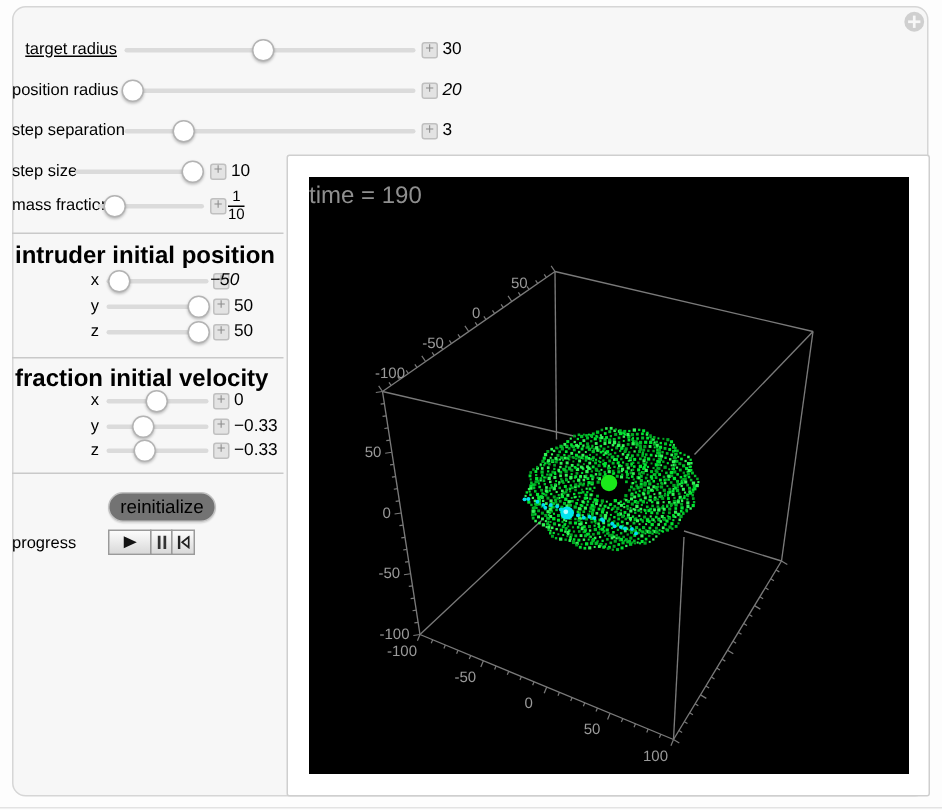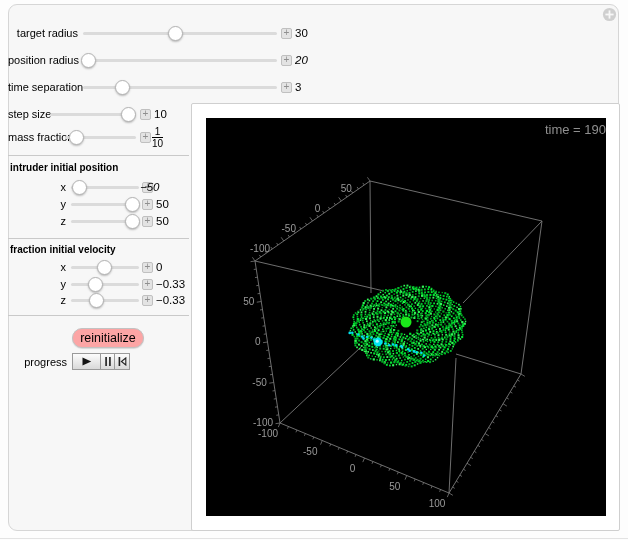--- a/index.html
+++ b/index.html
@@ -3,72 +3,72 @@
 <meta charset="utf-8">
 <style>
   html,body{margin:0;padding:0;background:#fff;}
   .stage{position:relative;width:628px;height:540px;background:#fdfdfd;overflow:hidden;
          font-family:"Liberation Sans",sans-serif;color:#000;}
   .panel{position:absolute;left:8px;top:4px;width:611px;height:527px;background:#f7f7f7;
          border:1px solid #d6d6d6;border-radius:9px;box-sizing:border-box;}
   .expand{position:absolute;left:602px;top:7px;width:15px;height:15px;cursor:pointer;}
   
   .ctrl-label{position:absolute;font-size:11px;text-align:right;white-space:nowrap;}
-  .ctrl-header{position:absolute;font-size:10px;font-weight:bold;white-space:nowrap;}
+  .ctrl-header{position:absolute;font-size:16px;font-weight:bold;white-space:nowrap;}
   .ctrl-track{position:absolute;height:3px;background:#dbdbdb;border-radius:2px;}
   .ctrl-thumb{position:absolute;width:15px;height:15px;border-radius:50%;background:#fff;
               border:1px solid #b3b3b3;box-sizing:border-box;box-shadow:0 1px 2px rgba(0,0,0,.25);}
   .ctrl-plus{position:absolute;width:11px;height:11px;background:#e3e3e3;border:1px solid #c0c0c0;
              border-radius:2px;box-sizing:border-box;color:#8f8f8f;font-size:10px;line-height:8px;
              text-align:center;cursor:pointer;}
   .ctrl-value{position:absolute;font-size:11.5px;white-space:nowrap;}
   .frac{display:inline-block;text-align:center;font-size:10px;line-height:11px;}
   .frac .num{display:block;border-bottom:1px solid #000;padding:0 2px;}
   .divider{position:absolute;height:1px;background:#c9c9c9;}
   .reinit{position:absolute;left:72px;top:328px;width:72px;height:20px;border-radius:10px;
-          border:1px solid #c2c2c2;background:#fca5a5;font-family:"Liberation Sans",sans-serif;
+          border:1px solid #c2c2c2;background:#737373;font-family:"Liberation Sans",sans-serif;
           font-size:12.5px;color:#000;padding:0;box-shadow:0 1px 1px rgba(0,0,0,.12);cursor:pointer;}
-  .progress-label{position:absolute;left:8px;top:356px;width:59px;font-size:11px;text-align:right;}
+  .progress-label{position:absolute;left:8px;top:356px;width:59px;font-size:11px;}
   .progress-group{position:absolute;left:72px;top:353px;height:17px;display:flex;}
   .pbtn{border:1px solid #9a9a9a;background:linear-gradient(#fcfcfc,#d9d9d9);margin-left:-1px;
         padding:0;display:flex;align-items:center;justify-content:center;cursor:pointer;height:17px;box-sizing:border-box;}
   .pbtn:first-child{margin-left:0;}
   .plot-frame{position:absolute;left:191px;top:103px;width:429px;height:428px;background:#fff;
               border:1px solid #cfcfcf;box-sizing:border-box;border-radius:2px;}
   .plot-black{position:absolute;left:206px;top:118px;width:400px;height:398px;background:#000;}
-  .plot-title{position:absolute;left:0;top:4px;width:100%;text-align:right;font-size:13px;color:#8f8f8f;}
+  .plot-title{position:absolute;left:0;top:4px;width:100%;text-align:left;font-size:16px;color:#8f8f8f;}
   .plot-svg{position:absolute;left:0;top:0;}
   .bottom-line{position:absolute;left:0;top:538px;width:628px;height:1px;background:#e3e3e3;}
 </style>
 </head>
 <body>
 
 <div class="stage">
   <div class="panel"></div>
 
   <div class="expand">
     <svg width="15" height="15" viewBox="0 0 15 15">
       <circle cx="7.5" cy="7.5" r="6.6" fill="#cfcfcf"></circle>
       <rect x="6.6" y="3.4" width="1.8" height="8.2" fill="#f7f7f7"></rect>
       <rect x="3.4" y="6.6" width="8.2" height="1.8" fill="#f7f7f7"></rect>
     </svg>
   </div>
 
   <div id="controls">
-      <div class="ctrl-label" style="left: 8px; width: 70px; top: 27px;">target radius</div>
+      <div class="ctrl-label" style="left: 8px; width: 70px; top: 27px; text-decoration: underline;">target radius</div>
       <div class="ctrl-track" style="left: 83px; width: 194px; top: 32px;"></div>
       <div class="ctrl-thumb" style="left: 167.5px; top: 25.5px;"></div>
       <div class="ctrl-plus" style="left: 281px; top: 27.5px;">+</div>
       <div class="ctrl-value" style="left: 295px; top: 27px;">30</div>
       <div class="ctrl-label" style="left: 8px; width: 70px; top: 54px;">position radius</div>
       <div class="ctrl-track" style="left: 83px; width: 194px; top: 59px;"></div>
       <div class="ctrl-thumb" style="left: 80.5px; top: 52.5px;"></div>
       <div class="ctrl-plus" style="left: 281px; top: 54.5px;">+</div>
       <div class="ctrl-value" style="left: 295px; top: 54px; font-style: italic;">20</div>
-      <div class="ctrl-label" style="left: 8px; width: 70px; top: 81px;">time separation</div>
+      <div class="ctrl-label" style="left: 8px; width: 70px; top: 81px;">step separation</div>
       <div class="ctrl-track" style="left: 83px; width: 194px; top: 86px;"></div>
       <div class="ctrl-thumb" style="left: 114.5px; top: 79.5px;"></div>
       <div class="ctrl-plus" style="left: 281px; top: 81.5px;">+</div>
       <div class="ctrl-value" style="left: 295px; top: 81px;">3</div>
       <div class="ctrl-label" style="left: 8px; width: 37px; top: 108px;">step size</div>
       <div class="ctrl-track" style="left: 50px; width: 86px; top: 113px;"></div>
       <div class="ctrl-thumb" style="left: 120.5px; top: 106.5px;"></div>
       <div class="ctrl-plus" style="left: 140px; top: 108.5px;">+</div>
       <div class="ctrl-value" style="left: 154px; top: 108px;">10</div>
       <div class="ctrl-label" style="left: 8px; width: 52px; top: 131px;">mass fraction</div>

